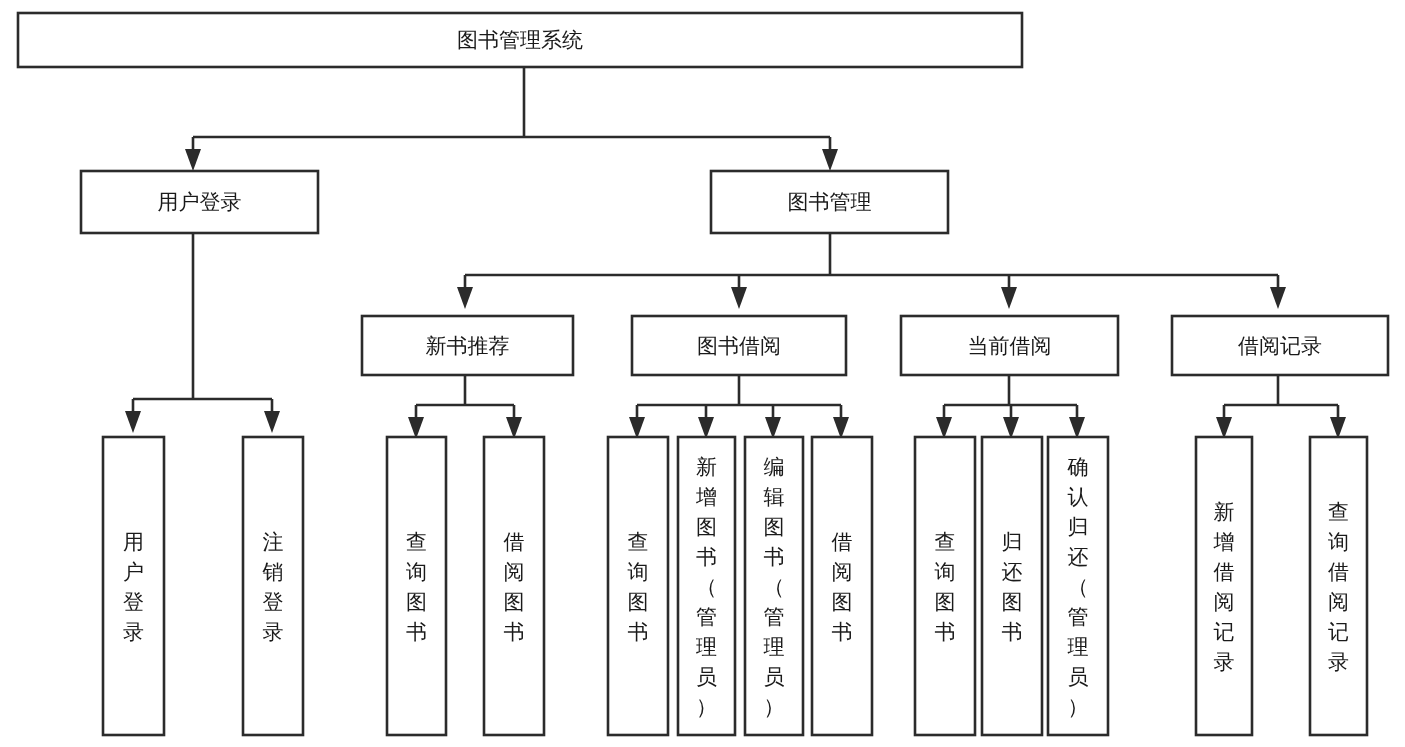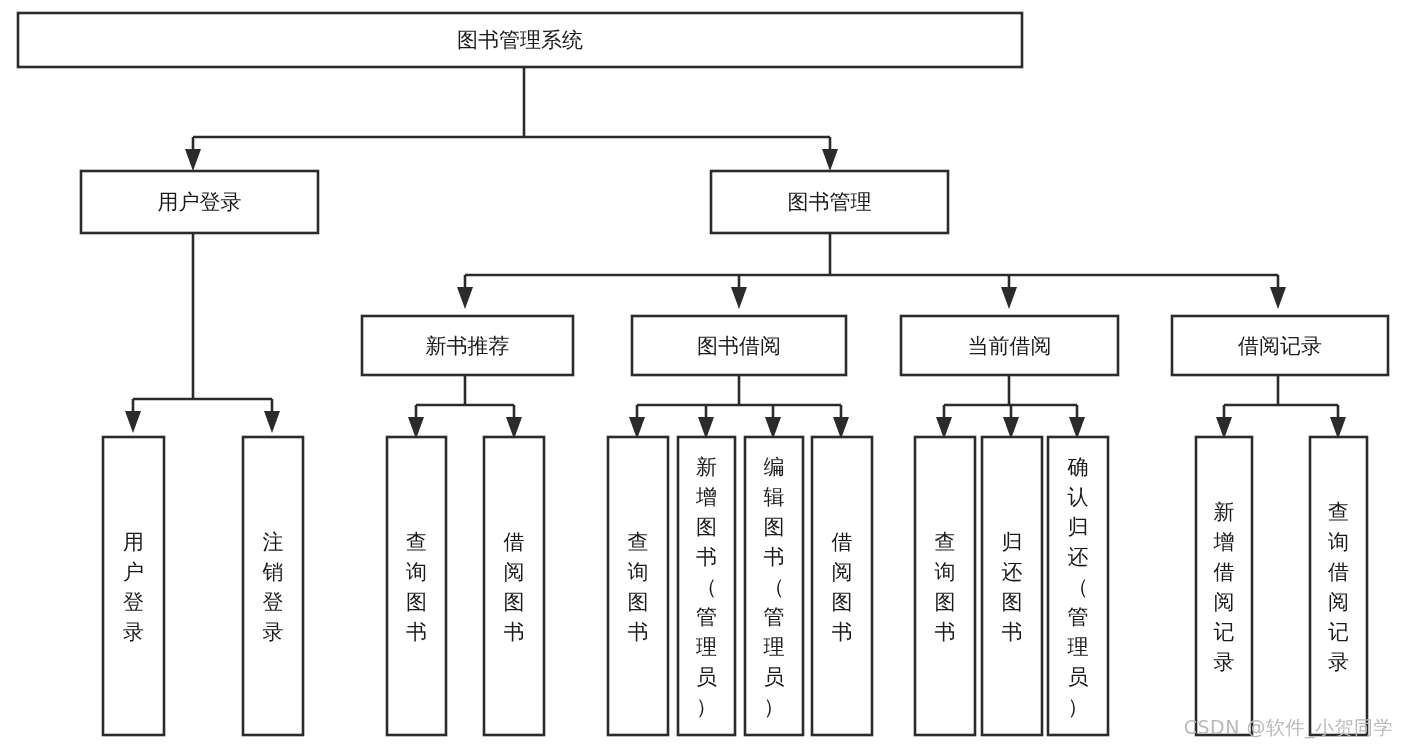--- a/index.html
+++ b/index.html
@@ -219,15 +219,14 @@
           <rect x="1196" y="437" width="56" height="298" class="node-box"></rect>
           <text x="1224" class="node-label-v"><tspan x="1224" y="519.4">新</tspan><tspan x="1224" y="549.4">增</tspan><tspan x="1224" y="579.4">借</tspan><tspan x="1224" y="609.4">阅</tspan><tspan x="1224" y="639.4">记</tspan><tspan x="1224" y="669.4">录</tspan></text>
         </g>
         <g>
           <rect x="1310" y="437" width="57" height="298" class="node-box"></rect>
           <text x="1338.5" class="node-label-v"><tspan x="1338.5" y="519.4">查</tspan><tspan x="1338.5" y="549.4">询</tspan><tspan x="1338.5" y="579.4">借</tspan><tspan x="1338.5" y="609.4">阅</tspan><tspan x="1338.5" y="639.4">记</tspan><tspan x="1338.5" y="669.4">录</tspan></text>
         </g>
       </g>
   </svg>
 
-  <div class="watermark">CSDN @软件_小贺同学</div>
 
 </div>
 
 </body></html>

